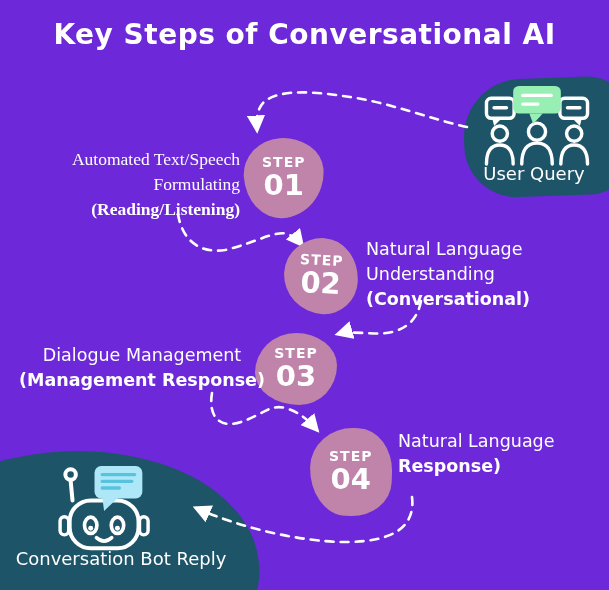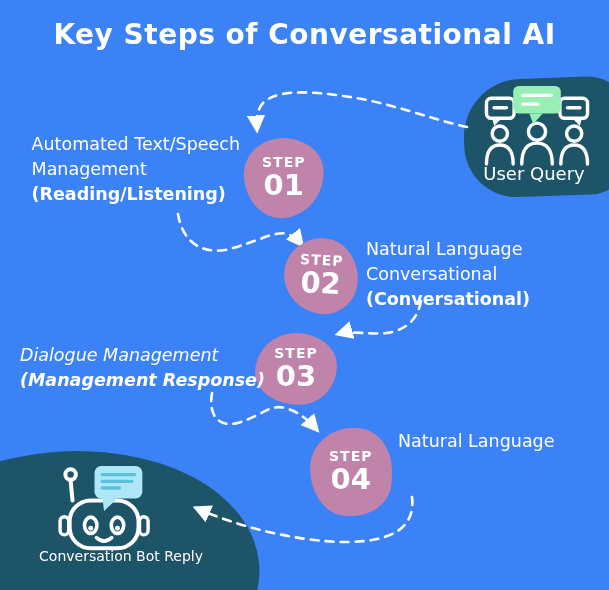--- a/index.html
+++ b/index.html
@@ -1,18 +1,18 @@
 <!DOCTYPE html>
 <html><head>
 <meta charset="utf-8">
 <style>
   html,body{margin:0;padding:0;background:#7a244f;}
   #canvas{
     position:relative;width:609px;height:590px;overflow:hidden;
-    background:#3b82f6;
+    background:#6d28d9;
     font-family:"DejaVu Sans","Liberation Sans",sans-serif;
     color:#ffffff;
   }
   .title{
     position:absolute;left:0;top:18px;width:609px;text-align:center;
     font-size:28px;font-weight:bold;letter-spacing:.5px;
   }
   
   .step-blob{
     position:absolute;background:#C083A9;display:flex;flex-direction:column;
@@ -23,29 +23,29 @@
   #blob1{left:244px;top:138px;width:80px;height:80px;border-radius:48% 52% 55% 45% / 45% 42% 58% 55%;transform:rotate(-4deg);}
   #blob2{left:284px;top:238px;width:74px;height:76px;border-radius:52% 48% 45% 55% / 48% 55% 45% 52%;transform:rotate(3deg);}
   #blob3{left:255px;top:333px;width:82px;height:72px;border-radius:50% 50% 46% 54% / 55% 45% 55% 45%;}
   #blob4{left:310px;top:428px;width:82px;height:88px;border-radius:55% 45% 52% 48% / 48% 52% 42% 58%;transform:rotate(2deg);}
   .step-blob .inner{transform:rotate(0deg);}
   #blob1 .inner{transform:rotate(4deg);}
   #blob4 .inner{transform:rotate(-2deg);}
   
   .step-text{position:absolute;font-size:17.5px;line-height:25px;}
   .step-text .b{font-weight:bold;}
-  #text1{right:369px;top:132px;}
+  #text1{right:369px;top:147px;text-align:right;font-family:Liberation Serif, serif;}
   #text2{left:366px;top:237px;text-align:left;}
-  #text3{right:344px;top:343px;text-align:left;font-style:italic;}
+  #text3{right:344px;top:343px;text-align:center;}
   #text4{left:398px;top:429px;text-align:left;max-width:200px;}
   
   .teal{position:absolute;background:#1D5468;}
   #user-blob{left:464px;top:78px;width:165px;height:118px;border-radius:58px 40px 40px 52px;transform:rotate(-2deg);}
   #bot-blob{left:-140px;top:452px;width:400px;height:262px;border-radius:50%;transform:rotate(-6deg);}
-  .teal-label{position:absolute;font-size:14px;text-align:center;}
+  .teal-label{position:absolute;font-size:18px;text-align:center;}
   #user-label{left:464px;top:163px;width:140px;font-size:18px;}
   #bot-label{left:2px;top:548px;width:238px;}
   .icon-box{position:absolute;}
   #arrows{position:absolute;left:0;top:0;}
 </style>
 </head>
 <body>
 
 <div id="canvas">
 
@@ -89,34 +89,35 @@
   </div>
   <div class="step-blob" id="blob4">
     <div class="inner">
       <div class="step-word">STEP</div>
       <div class="step-num">04</div>
     </div>
   </div>
 
   <div class="step-text" id="text1">
     <div>Automated Text/Speech</div>
-    <div>Management</div>
+    <div>Formulating</div>
     <div class="b">(Reading/Listening)</div>
   </div>
   <div class="step-text" id="text2">
     <div>Natural Language</div>
-    <div>Conversational</div>
+    <div>Understanding</div>
     <div class="b">(Conversational)</div>
   </div>
   <div class="step-text" id="text3">
     <div>Dialogue Management</div>
     <div class="b">(Management Response)</div>
   </div>
   <div class="step-text" id="text4">
     <div>Natural Language</div>
+    <div class="b">Response)</div>
   </div>
 
   <div class="icon-box" style="left:478px;top:84px;">
     <svg width="118" height="82" viewBox="0 0 120 86">
       <g stroke="#ffffff" stroke-width="3.6" fill="none" stroke-linecap="round">
 
         <rect x="7" y="15" width="29" height="21" rx="5"></rect>
         <line x1="15" y1="25" x2="28" y2="25"></line>
 
         <rect x="84" y="15" width="29" height="21" rx="5"></rect>

